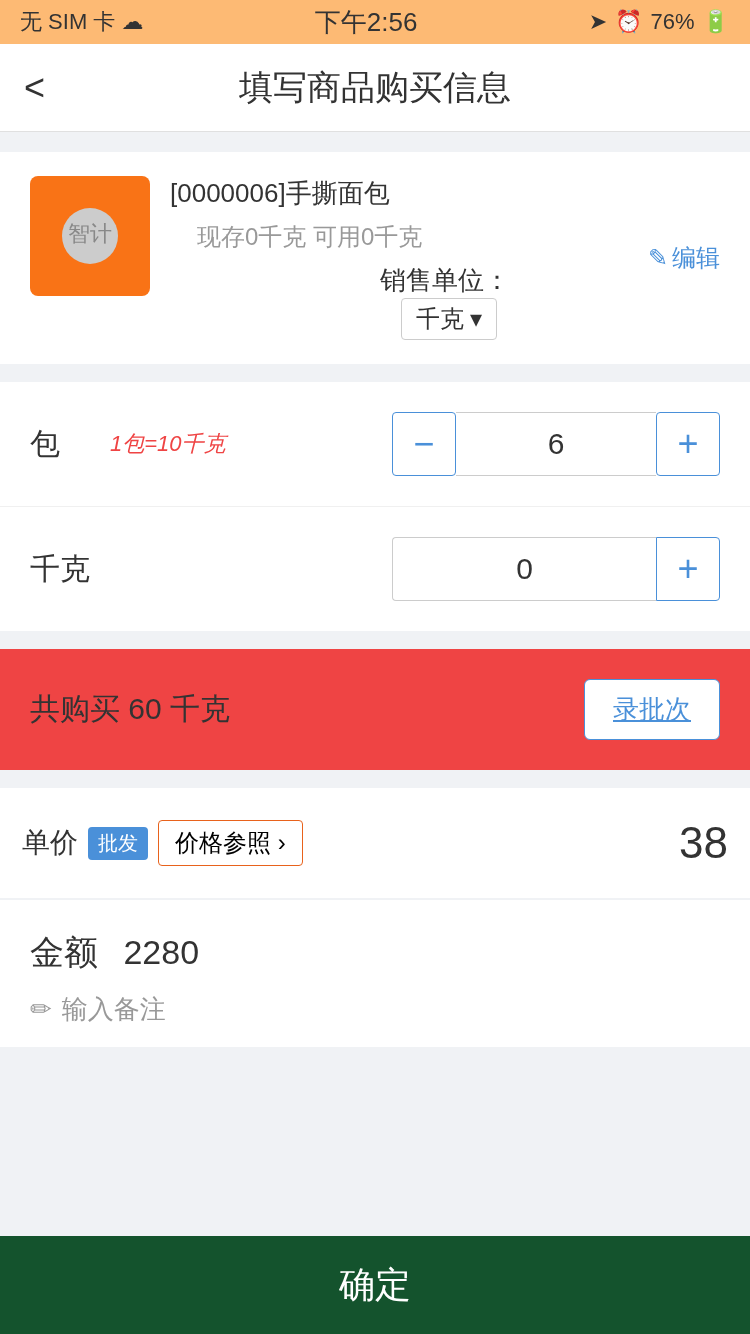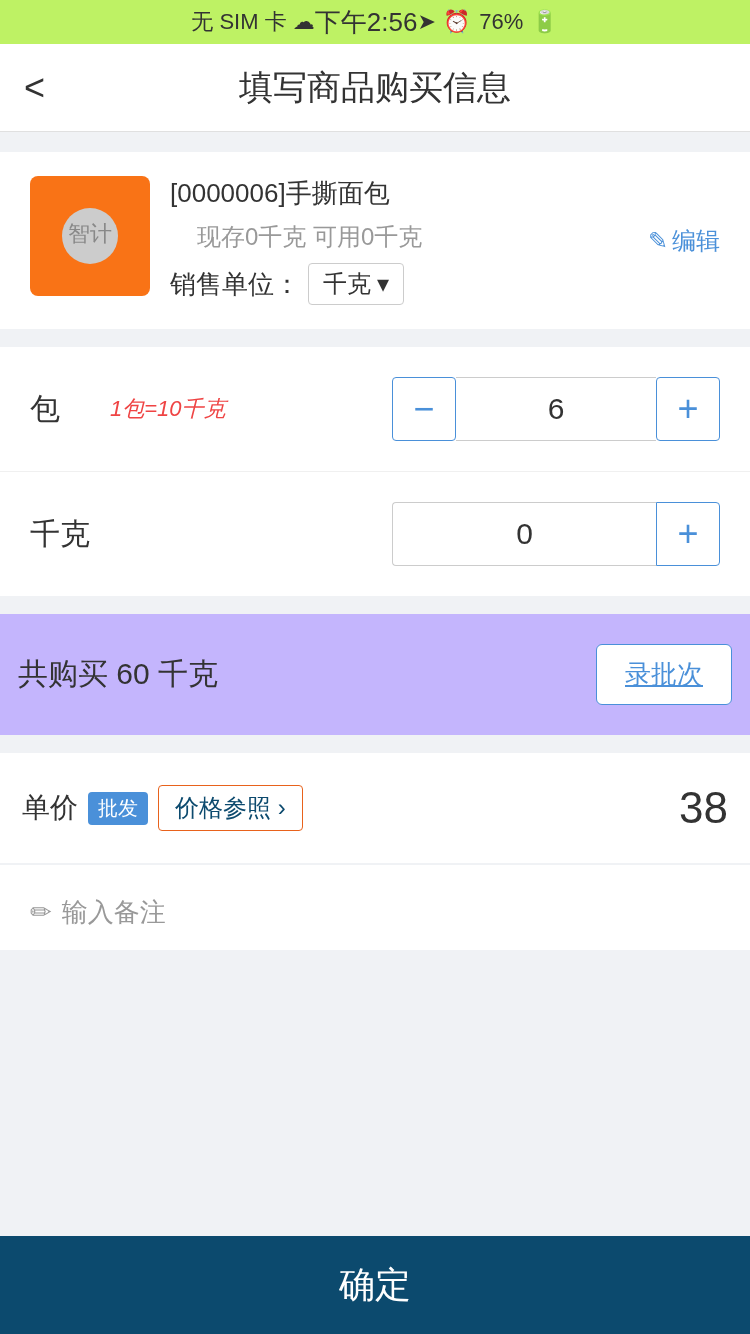--- a/index.html
+++ b/index.html
@@ -9,27 +9,28 @@
       min-height: 1334px;
       font-family: -apple-system, 'PingFang SC', 'Helvetica Neue', Arial, sans-serif;
       background: #f0f2f5;
       position: relative;
     }
 
     
     .status-bar {
       width: 750px;
       height: 44px;
-      background: #bef264;
-      display: flex;
-      align-items: center;
-      justify-content: center;
+      background: #fdba74;
+      display: flex;
+      align-items: center;
+      justify-content: space-between;
       padding: 0 20px;
       font-size: 24px;
       color: #333;
+      gap: 12px;
     }
     .status-left { display: flex; align-items: center; gap: 10px; font-size: 22px; }
     .status-center { font-size: 26px; font-weight: 500; }
     .status-right { display: flex; align-items: center; gap: 8px; font-size: 22px; }
 
     
     .nav-bar {
       width: 750px;
       height: 88px;
       background: #fff;
@@ -83,20 +84,21 @@
       font-size: 24px;
       color: #999;
       margin-bottom: 10px;
       margin-left: 27px;
     }
     .product-unit-row {
       display: flex;
       align-items: center;
       font-size: 26px;
       color: #333;
+      flex-direction: column;
     }
     .unit-selector {
       margin-left: 8px;
       border: 1px solid #ccc;
       border-radius: 4px;
       padding: 4px 14px;
       font-size: 24px;
       color: #333;
       background: #fff;
       display: flex;
@@ -197,23 +199,23 @@
       display: flex;
       align-items: center;
       justify-content: center;
       cursor: pointer;
       border-radius: 4px;
       margin-left: 0;
     }
 
     
     .total-row {
-      background: #c4b5fd;
+      background: #ef4444;
       margin-top: 18px;
-      padding: 30px 18px;
+      padding: 30px 30px;
       display: flex;
       align-items: center;
       justify-content: space-between;
     }
     .total-text {
       font-size: 30px;
       color: #333;
     }
     .batch-btn {
       border: 1.5px solid #4a90d9;
@@ -244,21 +246,21 @@
     }
     .batch-tag {
       background: #4a90d9;
       color: #fff;
       font-size: 20px;
       padding: 3px 10px;
       border-radius: 4px;
     }
     .price-ref-btn {
       border: 1.5px solid #e8621c;
-      color: #0c4a6e;
+      color: #000000;
       background: #fff;
       border-radius: 4px;
       padding: 6px 16px;
       font-size: 24px;
       display: flex;
       align-items: center;
       gap: 4px;
       cursor: pointer;
     }
     .price-value {
@@ -294,21 +296,21 @@
     
     .spacer { height: 200px; background: #f0f2f5; }
 
     
     .confirm-bar {
       position: fixed;
       bottom: 0;
       left: 0;
       width: 750px;
       height: 98px;
-      background: #0c4a6e;
+      background: #14532d;
       display: flex;
       align-items: center;
       justify-content: center;
       cursor: pointer;
     }
     .confirm-text {
       color: #fff;
       font-size: 36px;
       font-weight: 500;
     }
@@ -387,20 +389,24 @@
 <div class="price-section">
   <div class="price-label">
     <span>单价</span>
     <span class="batch-tag">批发</span>
     <button class="price-ref-btn">价格参照 ›</button>
   </div>
   <span class="price-value">38</span>
 </div>
 
 <div class="amount-section">
+  <div class="amount-row">
+    <span>金额</span>
+    <span style="margin-left:16px;">2280</span>
+  </div>
   <div class="note-row">
     <span class="note-icon">✏</span>
     <span>输入备注</span>
   </div>
 </div>
 
 <div class="spacer"></div>
 
 <div class="confirm-bar">
   <span class="confirm-text">确定</span>

